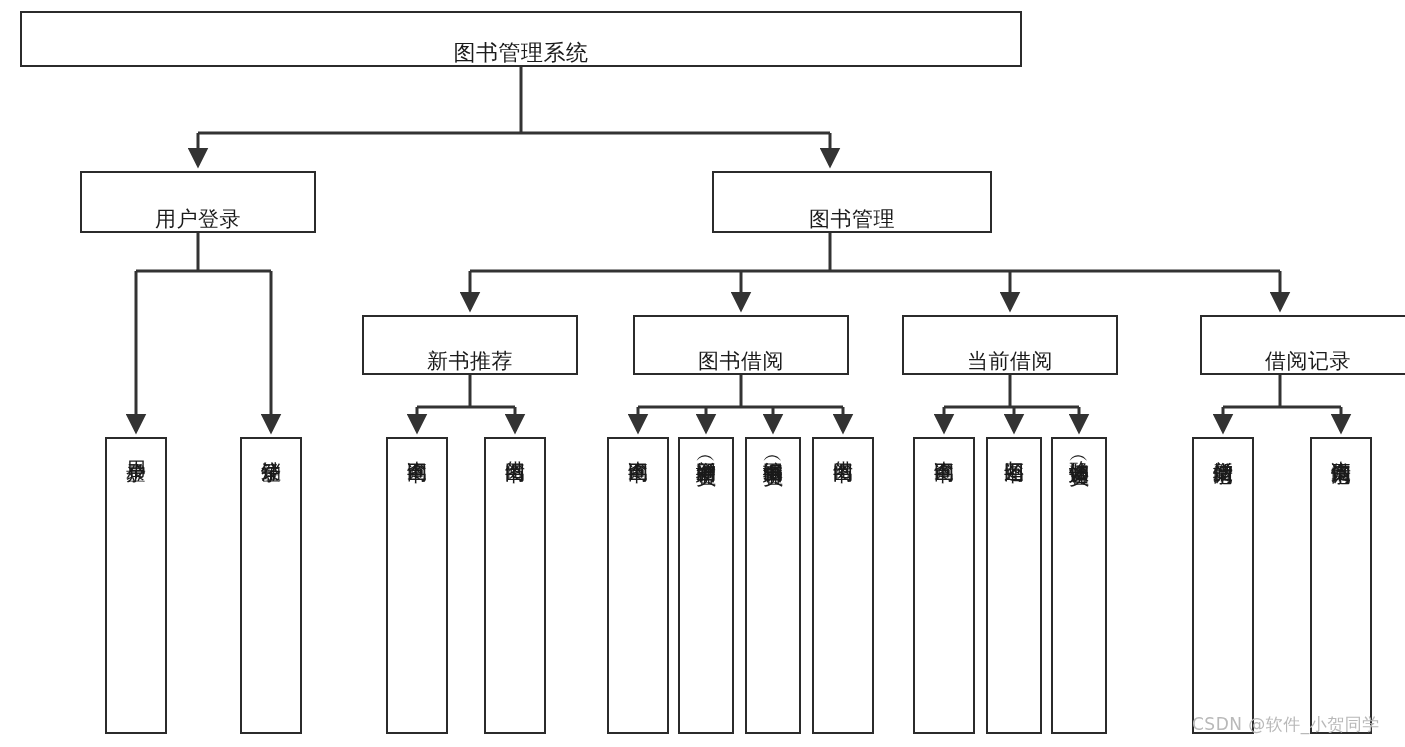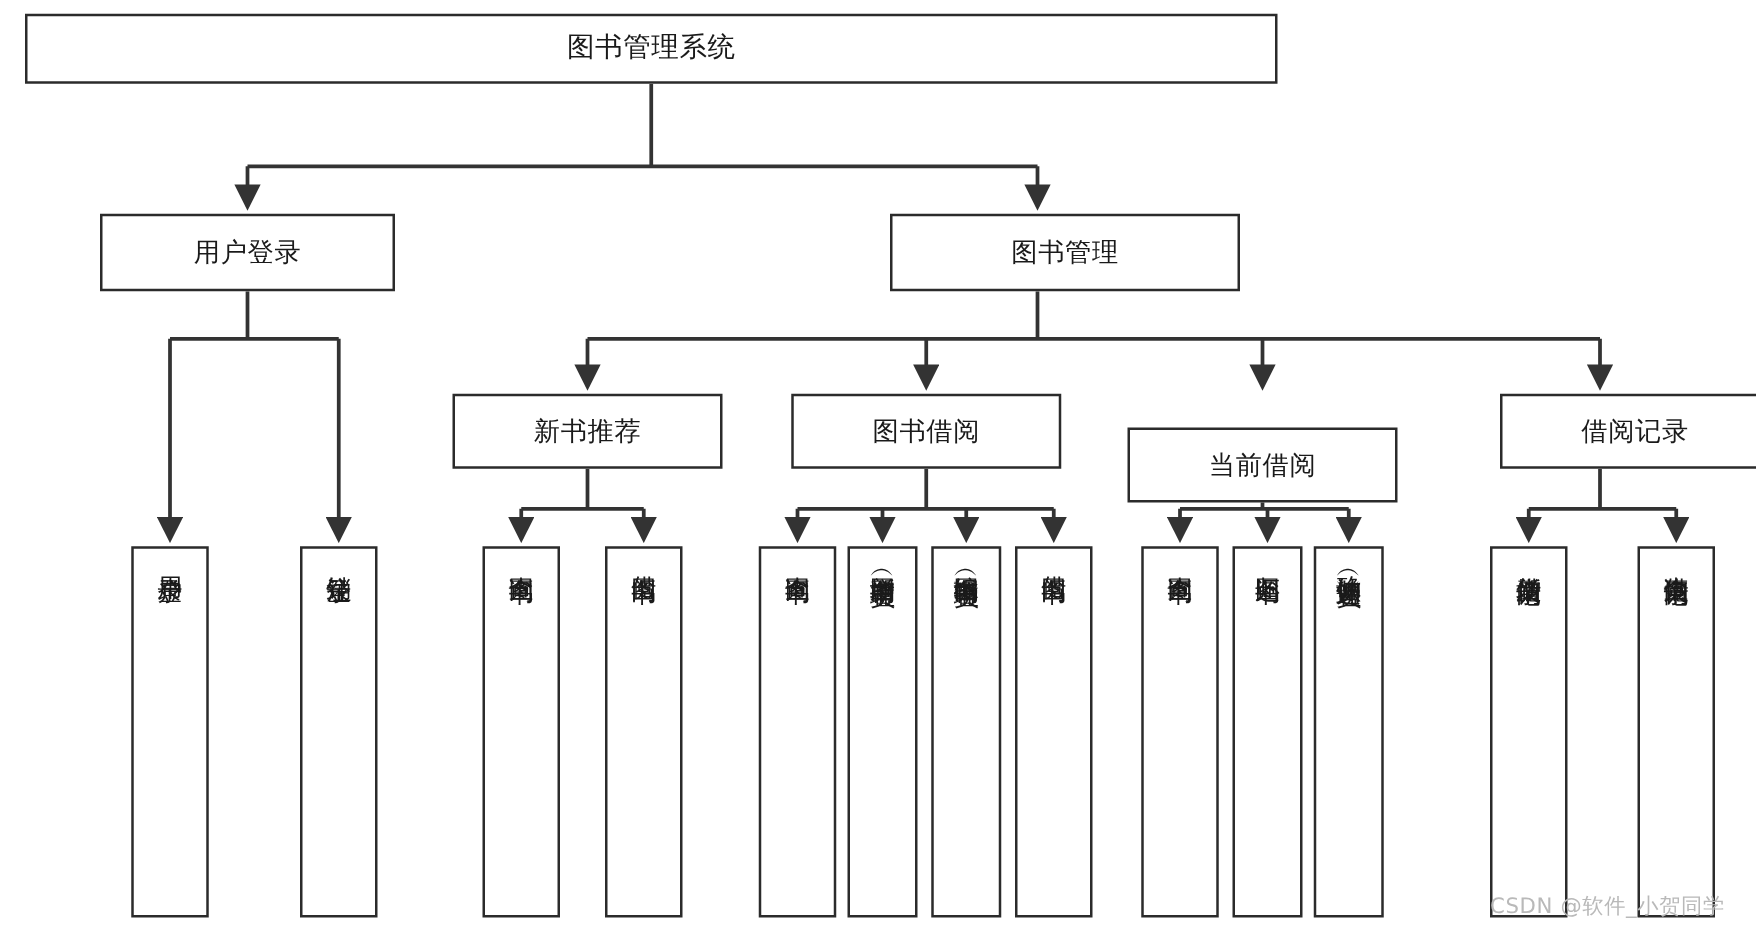--- a/index.html
+++ b/index.html
@@ -22,21 +22,21 @@
     width: 1405px;
     height: 747px;
     pointer-events: none;
   }
   .node {
     position: absolute;
     box-sizing: border-box;
     border: 2.5px solid #2b2b2b;
     background: #ffffff;
     display: flex;
-    align-items: center;
+    align-items: flex-end;
     justify-content: center;
     color: #1a1a1a;
   }
   .node.h {
     
   }
   .node.h .label {
     font-size: 21px;
     line-height: 1.15;
     letter-spacing: 0.5px;
@@ -131,21 +131,21 @@
   <div class="node h" style="left:712px; top:171px; width:280px; height:62px;">
     <span class="label">图书管理</span>
   </div>
 
   <div class="node h" style="left:633px; top:315px; width:216px; height:60px;">
     <span class="label">图书借阅</span>
   </div>
   <div class="node h" style="left:362px; top:315px; width:216px; height:60px;">
     <span class="label">新书推荐</span>
   </div>
-  <div class="node h" style="left:902px; top:315px; width:216px; height:60px;margin-top:27px;">
+  <div class="node h" style="left:902px; top:315px; width:216px; height:60px;">
     <span class="label">当前借阅</span>
   </div>
   <div class="node h" style="left:1172px; top:315px; width:216px; height:60px;margin-left:28px;">
     <span class="label">借阅记录</span>
   </div>
 
   <div class="node v" style="left:105px; top:437px; width:62px; height:297px;">
     <span class="label">用户登录</span>
   </div>
   <div class="node v" style="left:240px; top:437px; width:62px; height:297px;">

